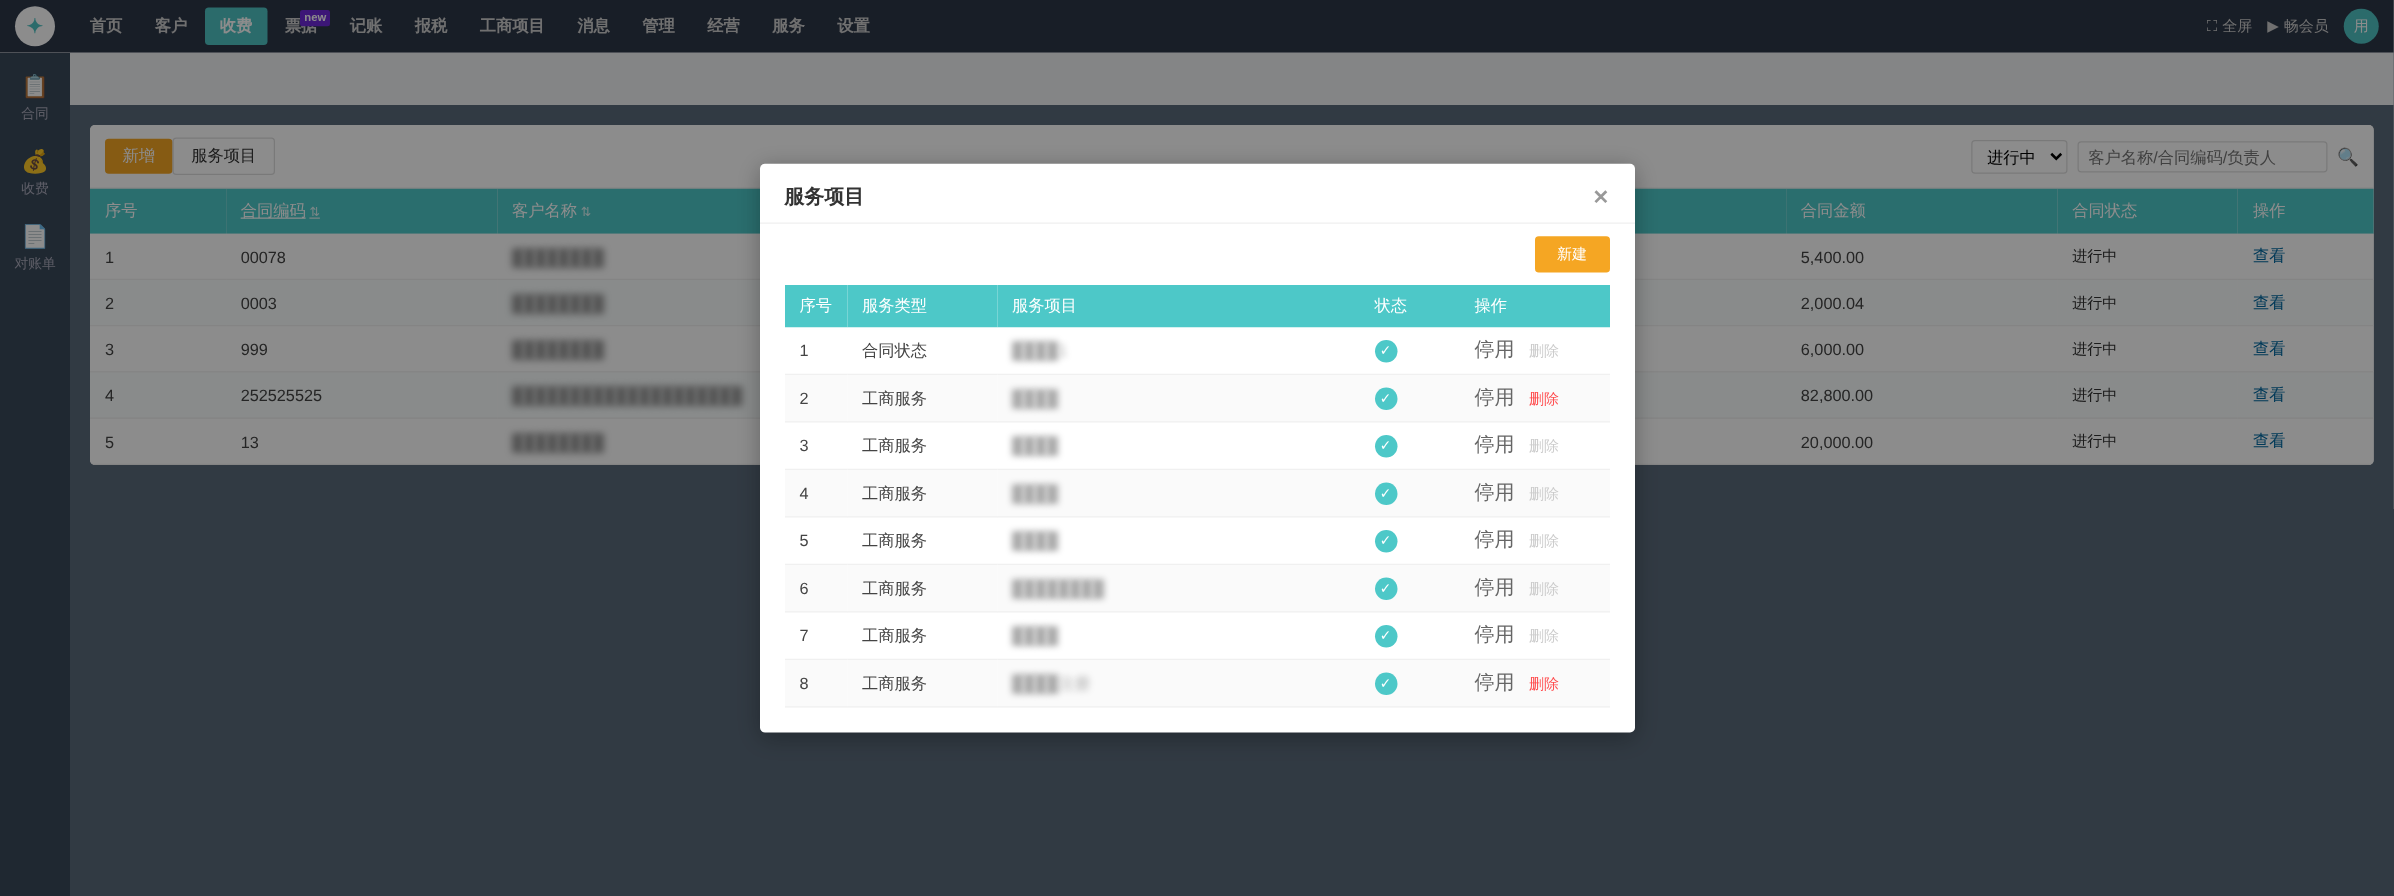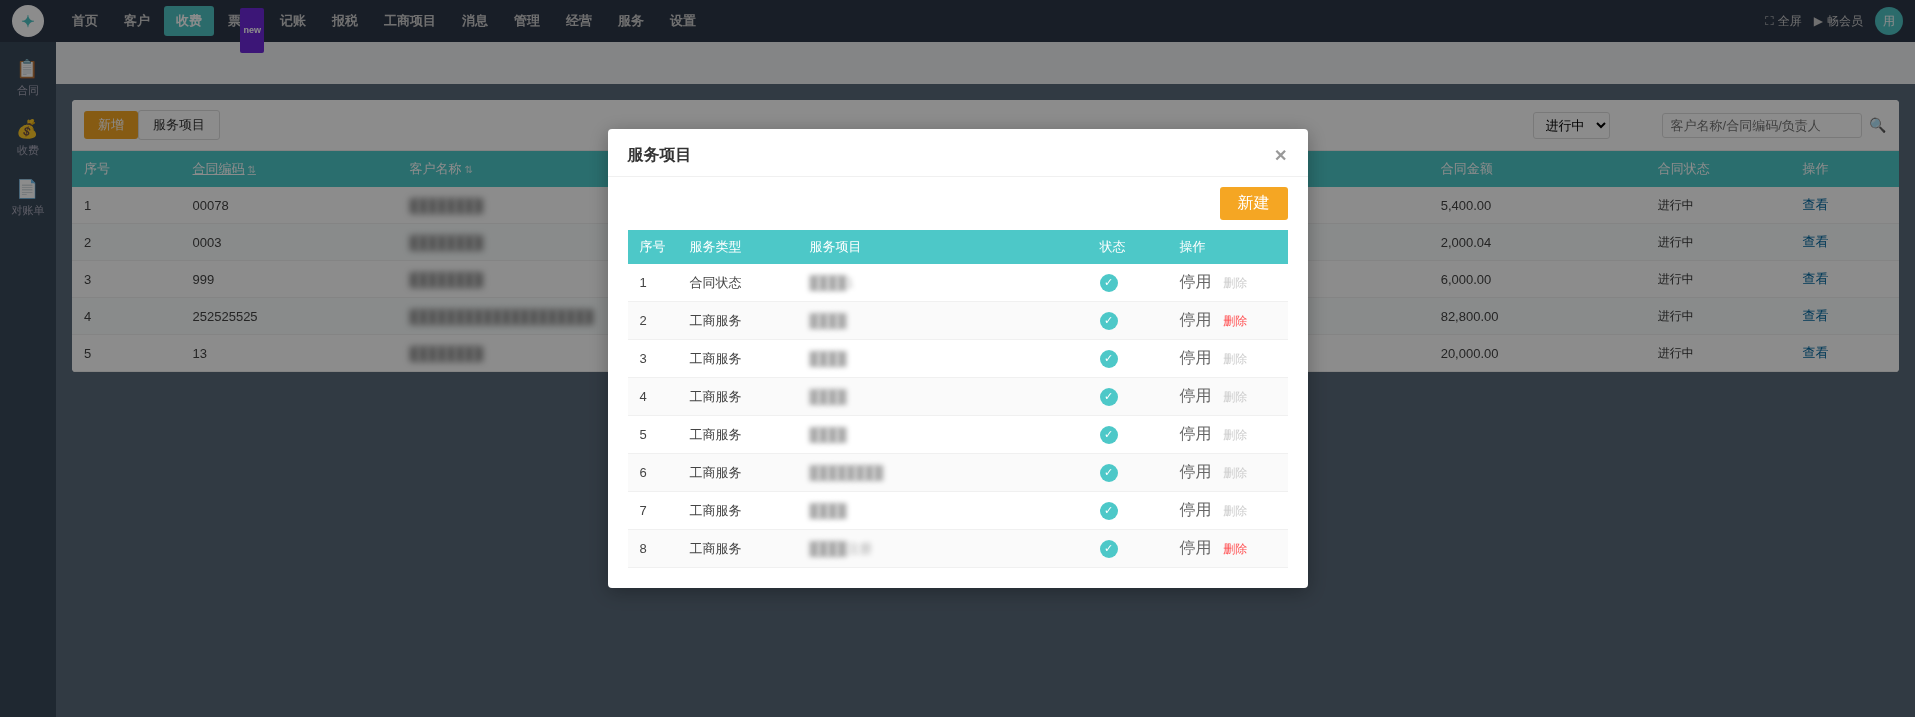--- a/index.html
+++ b/index.html
@@ -32,21 +32,21 @@
       position: relative;
       font-weight: bold;
     }
     .nav-item.active { background: #4fc3c3; color: #fff; }
     .nav-item .badge-new {
       position: absolute;
       top: 2px; right: 2px;
       background: #6d28d9;
       color: #fff;
       font-size: 9px;
-      padding: 16px 3px;
+      padding: 0 3px;
       border-radius: 2px;
       line-height: 13px;
     }
     .nav-right {
       display: flex; align-items: center; gap: 12px; color: #ccc; font-size: 12px;
     }
     .nav-right .fullscreen-btn, .nav-right .member-btn {
       cursor: pointer; display: flex; align-items: center; gap: 4px;
     }
     .avatar-circle {
@@ -130,21 +130,20 @@
       border-radius: 3px;
       background: #fff;
       font-size: 13px;
     }
     .search-input {
       border: 1px solid #ddd;
       padding: 4px 8px;
       border-radius: 3px;
       font-size: 13px;
       width: 200px;
-      margin-left: 44px;
     }
     .search-icon-btn {
       cursor: pointer; color: #888; font-size: 14px;
     }
 
     
     .contract-table { width: 100%; border-collapse: collapse; }
     .contract-table thead tr { background: #4dc8c8; color: #fff; }
     .contract-table thead th {
       padding: 9px 12px;
@@ -198,21 +197,21 @@
       padding: 10px 20px;
       display: flex; justify-content: flex-end;
     }
     .btn-modal-new {
       background: #f5a623;
       color: #fff;
       border: none;
       padding: 6px 18px;
       border-radius: 3px;
       cursor: pointer;
-      font-size: 16px;
+      font-size: 12px;
     }
     .modal-body {
       flex: 1;
       overflow-y: auto;
       padding: 0 20px 20px;
     }
 
     
     .service-table { width: 100%; border-collapse: collapse; }
     .service-table thead tr { background: #4dc8c8; color: #fff; }

